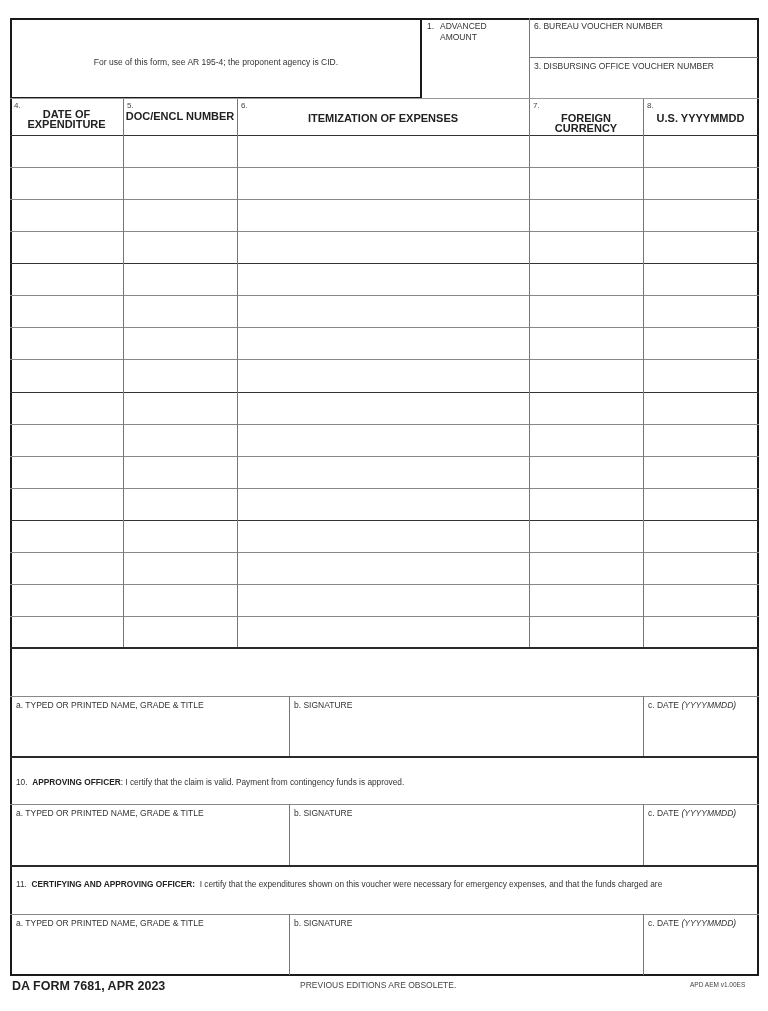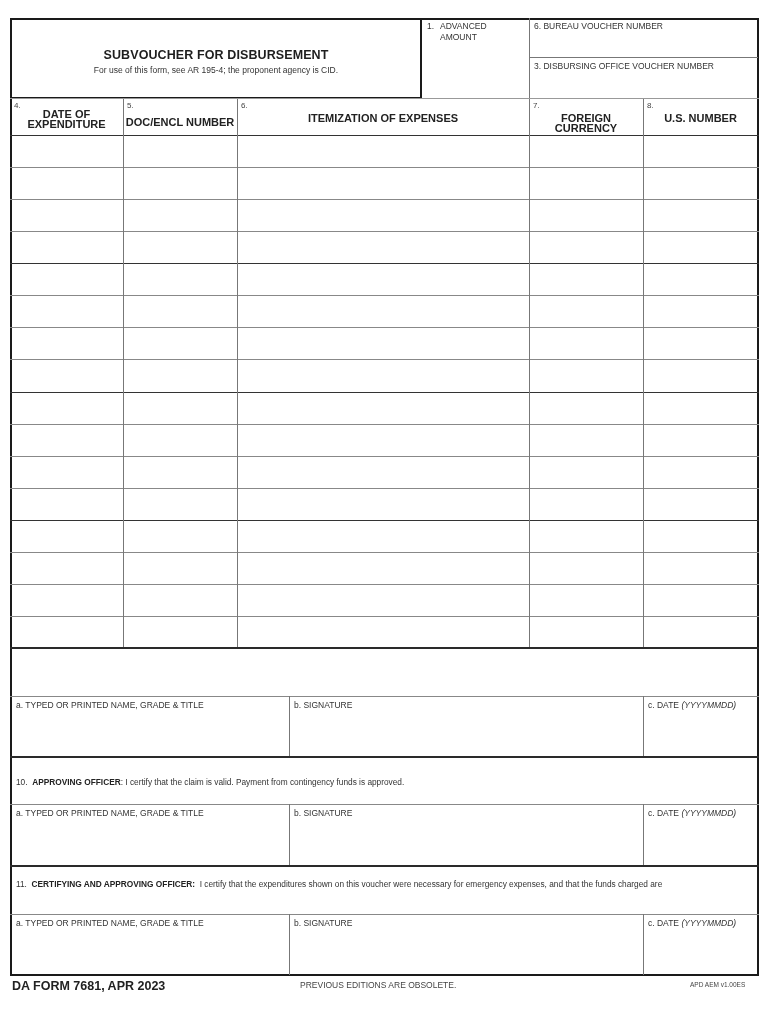--- a/index.html
+++ b/index.html
@@ -26,21 +26,20 @@
   .footer-form { left: 12px; top: 979px; font-weight: bold; font-size: 12.5px; color: #222; }
   .footer-prev { left: 300px; top: 980px; font-size: 8.5px; color: #444; }
   .footer-apd { left: 690px; top: 981px; font-size: 6.5px; color: #444; }
 </style>
 </head>
 <body>
 
 <div class="abs outer"></div>
 
 <div class="abs title-block">
-  <div class="title-l1">SUBVOUCHER FOR DISBURSEMENT</div>
   <div class="title-sub">For use of this form, see AR 195-4; the proponent agency is CID.</div>
 </div>
 
 <div class="abs" style="left:422px; top:18px; width:108px; height:81px;">
   <span class="abs hdr-cell" style="left:5px; top:3px;">1.</span>
   <span class="abs hdr-cell" style="left:18px; top:3px;">ADVANCED</span>
   <span class="abs hdr-cell" style="left:18px; top:14px;">AMOUNT</span>
   <input class="abs" style="left: 2px; top: 28px; width: 104px; height: 48px; border: none; background: transparent; outline: none;" value="">
 </div>
 <div class="vline" style="left:529px; top:18px; height:81px;"></div>
@@ -59,33 +58,33 @@
 
 <div class="colhdr" style="left:10px; width:113px;">
   <span class="num">4.</span>
   <div class="lbl">
     <div>DATE OF</div>
     <div>EXPENDITURE</div>
   </div>
 </div>
 <div class="colhdr" style="left:123px; width:114px;">
   <span class="num">5.</span>
-  <div class="lbl" style="top:18px;">DOC/ENCL NUMBER</div>
+  <div class="lbl" style="top:12px;">DOC/ENCL NUMBER</div>
 </div>
 <div class="colhdr" style="left:237px; width:292px;">
   <span class="num">6.</span>
   <div class="lbl" style="top:14px;">ITEMIZATION OF EXPENSES</div>
 </div>
 <div class="colhdr" style="left:529px; width:114px;">
   <span class="num">7.</span>
   <div class="lbl" style="top:14px;">FOREIGN CURRENCY</div>
 </div>
 <div class="colhdr" style="left:643px; width:115px;">
   <span class="num">8.</span>
-  <div class="lbl" style="top:14px;">U.S. NUMBER</div>
+  <div class="lbl" style="top:14px;">U.S. YYYYMMDD</div>
 </div>
 
 <div id="table-body">
     <div class="hline mid" style="left: 10px; top: 135px; width: 749px;"></div>
     <div>
       <div class="cell" style="left: 11px; top: 136px; width: 112px; height: 31px;"><input value="" style=""></div>
       <div class="cell" style="left: 124px; top: 136px; width: 113px; height: 31px;"><input value="" style=""></div>
       <div class="cell" style="left: 238px; top: 136px; width: 291px; height: 31px;"><input value="" style=""></div>
       <div class="cell" style="left: 530px; top: 136px; width: 113px; height: 31px;"><input value="" style=""></div>
       <div class="cell" style="left: 644px; top: 136px; width: 114px; height: 31px;"><input value="" style=""></div>

